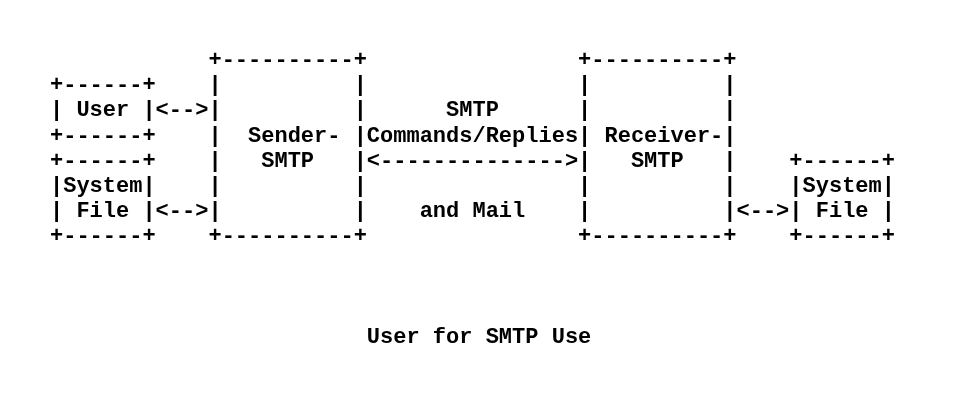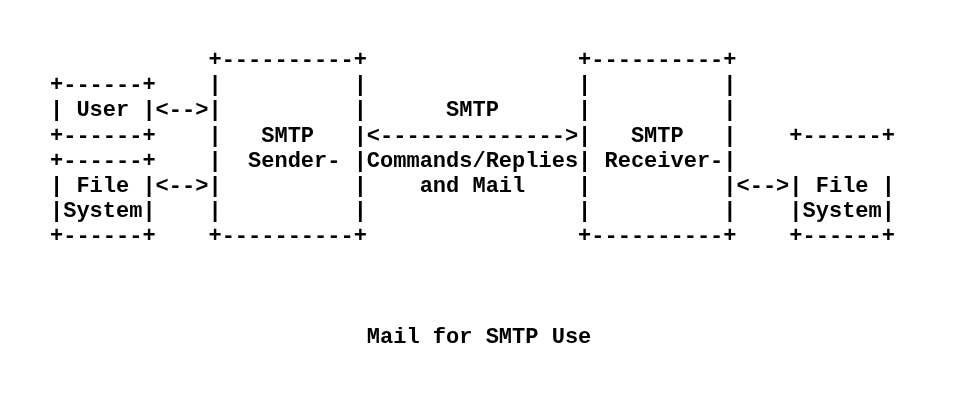--- a/index.html
+++ b/index.html
@@ -30,22 +30,22 @@
     height: 25.2px;
   }
 </style>
 </head>
 <body>
 
 <div class="ascii-diagram">
   <div class="ascii-line">            +----------+                +----------+</div>
   <div class="ascii-line">+------+    |          |                |          |</div>
   <div class="ascii-line">| User |&lt;--&gt;|          |      SMTP      |          |</div>
+  <div class="ascii-line">+------+    |  Sender- |Commands/Replies| Receiver-|</div>
   <div class="ascii-line">+------+    |   SMTP   |&lt;--------------&gt;|   SMTP   |    +------+</div>
-  <div class="ascii-line">+------+    |  Sender- |Commands/Replies| Receiver-|</div>
+  <div class="ascii-line">|System|    |          |                |          |    |System|</div>
   <div class="ascii-line">| File |&lt;--&gt;|          |    and Mail    |          |&lt;--&gt;| File |</div>
-  <div class="ascii-line">|System|    |          |                |          |    |System|</div>
   <div class="ascii-line">+------+    +----------+                +----------+    +------+</div>
   <div class="ascii-line"></div>
   <div class="ascii-line"></div>
   <div class="ascii-line"></div>
-  <div class="ascii-line">                        Mail for SMTP Use</div>
+  <div class="ascii-line">                        User for SMTP Use</div>
 </div>
 
 </body></html>

